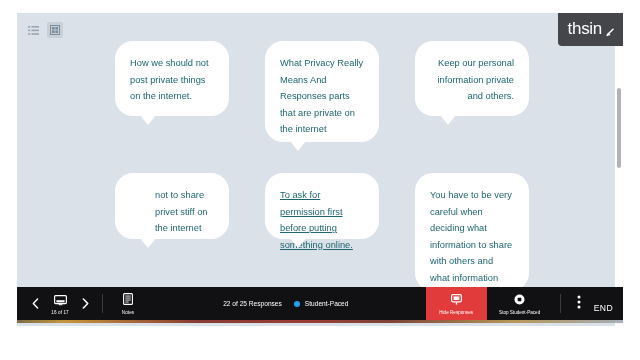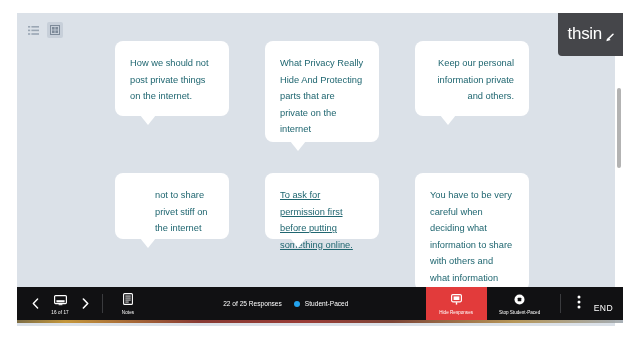--- a/index.html
+++ b/index.html
@@ -33,41 +33,41 @@
     display:flex;align-items:center;justify-content:center;
     cursor:pointer;
   }
   .vt.active{background:#c7cfd9;}
   .vt svg{display:block;}
   
   .logo-badge{
     position:absolute;right:0px;top:0px;
     background:#45464a;
     color:#ffffff;
-    height:43px;
+    height:33px;
     min-width:62px;
     border-radius:0 0 0 4px;
     display:flex;align-items:center;justify-content:center;
     gap:3px;
     padding:0 9px 0 10px;
     box-sizing:border-box;
   }
   .logo-text{
     font-size:17px;letter-spacing:-0.3px;font-weight:400;line-height:1;
     position:relative;top:-1px;
   }
   .logo-arrow{display:block;position:relative;top:2px;}
   
   .cards{
     position:absolute;left:0;top:0;width:606px;height:313px;
   }
   .card{
     position:absolute;
     background:#ffffff;
-    border-radius:8px;
+    border-radius:18px;
     box-sizing:border-box;
     padding:14px 15px 13px 15px;
     color:#1f6670;
     font-size:9.3px;
     line-height:1.78;
   }
   .card .tail{
     position:absolute;
     left:25px;bottom:-9px;
     width:0;height:0;
@@ -184,21 +184,21 @@
       </div>
 
       <div class="cards">
 
         <div class="card c1">
           <span>How we should not post private things on the internet.</span>
           <span class="tail"></span>
         </div>
 
         <div class="card c2">
-          <span>What Privacy Really Hide And Protecting parts that are private on the internet</span>
+          <span>What Privacy Really Means And Responses parts that are private on the internet</span>
           <span class="tail"></span>
         </div>
 
         <div class="card c3">
           <span>Keep our personal information private and others.</span>
           <span class="tail"></span>
         </div>
 
         <div class="card c4">
           <span>not to share privet stiff on the internet</span>

